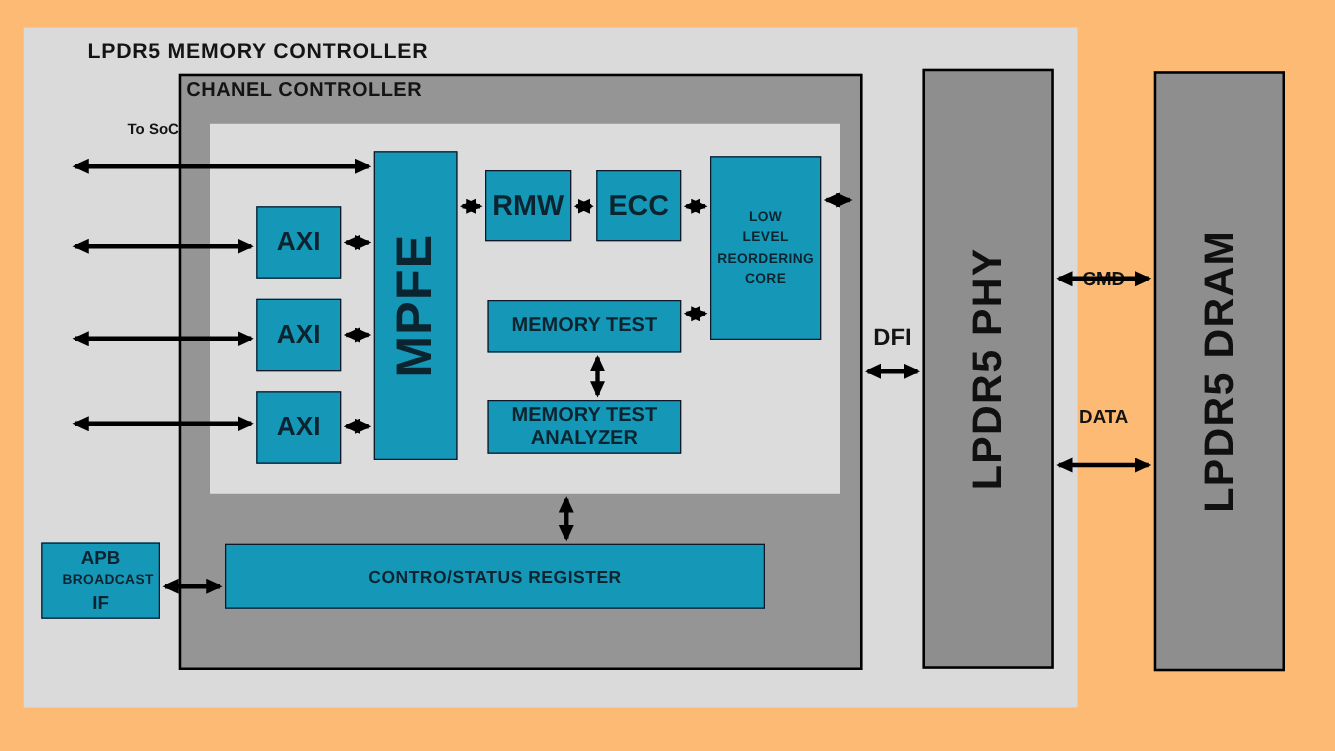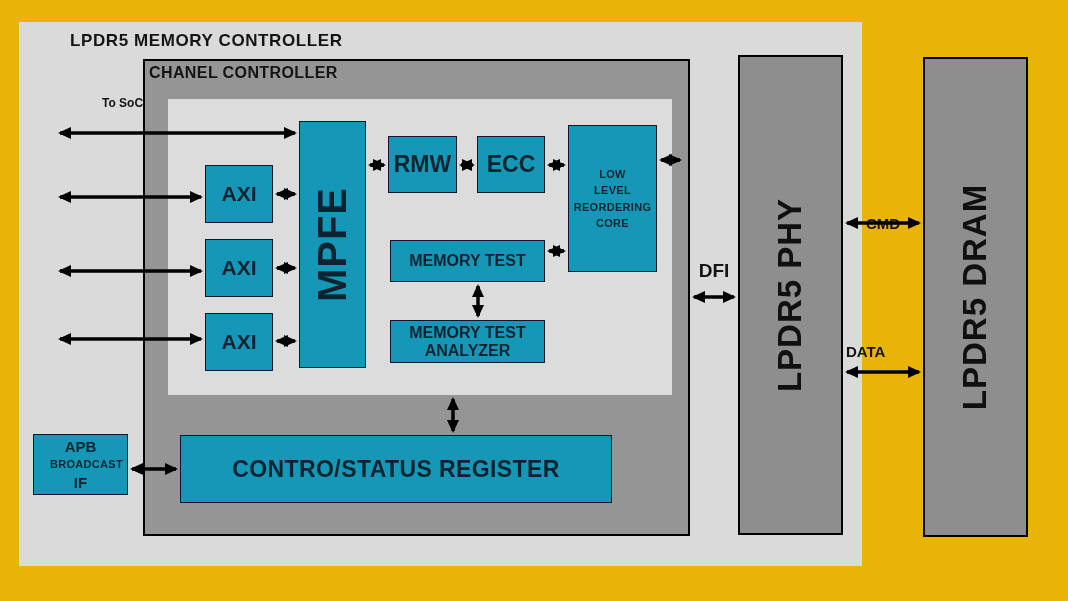--- a/index.html
+++ b/index.html
@@ -5,21 +5,21 @@
   html, body {
     margin: 0;
     padding: 0;
     background: #ffffff;
     font-family: "Liberation Sans", sans-serif;
   }
   .stage {
     position: relative;
     width: 1068px;
     height: 601px;
-    background: #eab308;
+    background: #fdba74;
     overflow: hidden;
   }
   .abs { position: absolute; box-sizing: border-box; }
 
   
   .outer-box {
     left: 19px; top: 22px; width: 843px; height: 544px;
     background: #dadada;
   }
   .channel-box {
@@ -32,21 +32,21 @@
     background: #dcdcdc;
   }
 
   
   .label { color: #141414; font-weight: bold; white-space: nowrap; }
   .outer-title  { left: 70px;  top: 31px;  font-size: 17px; letter-spacing: 0.6px; }
   .channel-title{ left: 149px; top: 64px;  font-size: 16px; letter-spacing: 0.4px; }
   .to-soc-label { left: 62px;  top: 96px;  font-size: 12px; margin-left: 40px; }
   .dfi-label  { left: 692px; top: 260px; width: 44px; text-align: center; font-size: 19px; }
   .cmd-label  { left: 846px; top: 191px; width: 74px; text-align: center; font-size: 15px; margin-top: 24px; }
-  .data-label { left: 846px; top: 343px; width: 74px; font-size: 15px; }
+  .data-label { left: 846px; top: 325px; width: 74px; text-align: center; font-size: 15px; }
 
   
   .block {
     background: #1598b7;
     border: 1px solid #0f172a;
     color: #0c2430;
     font-weight: bold;
     display: flex;
     align-items: center;
     justify-content: center;
@@ -58,21 +58,21 @@
   .mpfe  { left: 299px; top: 121px; width: 67px; height: 247px; }
   .rmw   { left: 388px; top: 136px; width: 69px; height: 57px; font-size: 23px; }
   .ecc   { left: 477px; top: 136px; width: 68px; height: 57px; font-size: 23px; }
   .low-level { left: 568px; top: 125px; width: 89px; height: 147px; font-size: 11px; line-height: 1.5; letter-spacing: 0.3px; }
   .memory-test { left: 390px; top: 240px; width: 155px; height: 42px; font-size: 16px; }
   .memory-test-analyzer { left: 390px; top: 320px; width: 155px; height: 43px; font-size: 16px; line-height: 1.1; }
   .apb-box { left: 33px; top: 434px; width: 95px; height: 61px; flex-direction: column; }
   .apb-line1 { font-size: 15px; line-height: 1.4; }
   .apb-line2 { font-size: 11px; line-height: 1.3; letter-spacing: 0.3px; padding-left: 12px; }
   .apb-line3 { font-size: 15px; line-height: 1.4; }
-  .csr   { left: 180px; top: 435px; width: 432px; height: 68px; font-size: 23px; letter-spacing: 0.4px; }
+  .csr   { left: 180px; top: 435px; width: 432px; height: 52px; font-size: 14px; letter-spacing: 0.4px; }
 
   
   .tall {
     background: #8e8e8e;
     border: 2px solid #000;
     color: #101010;
     font-weight: bold;
     display: flex;
     align-items: center;
     justify-content: center;

